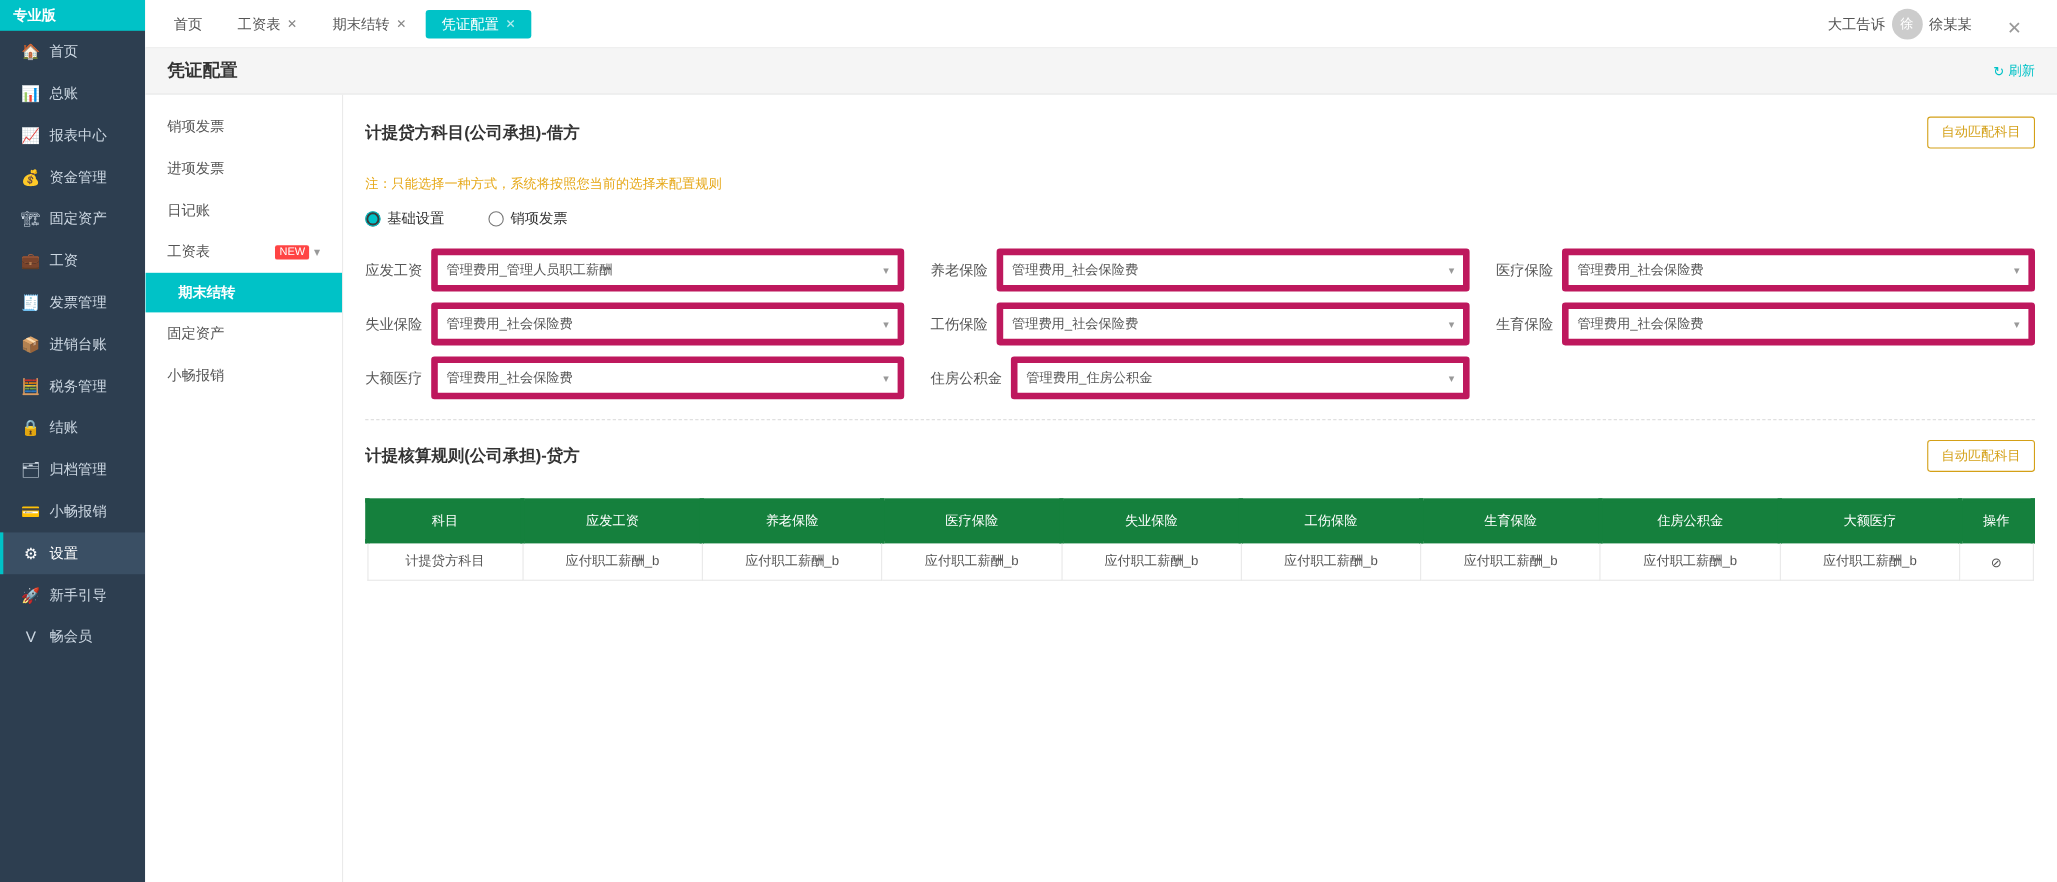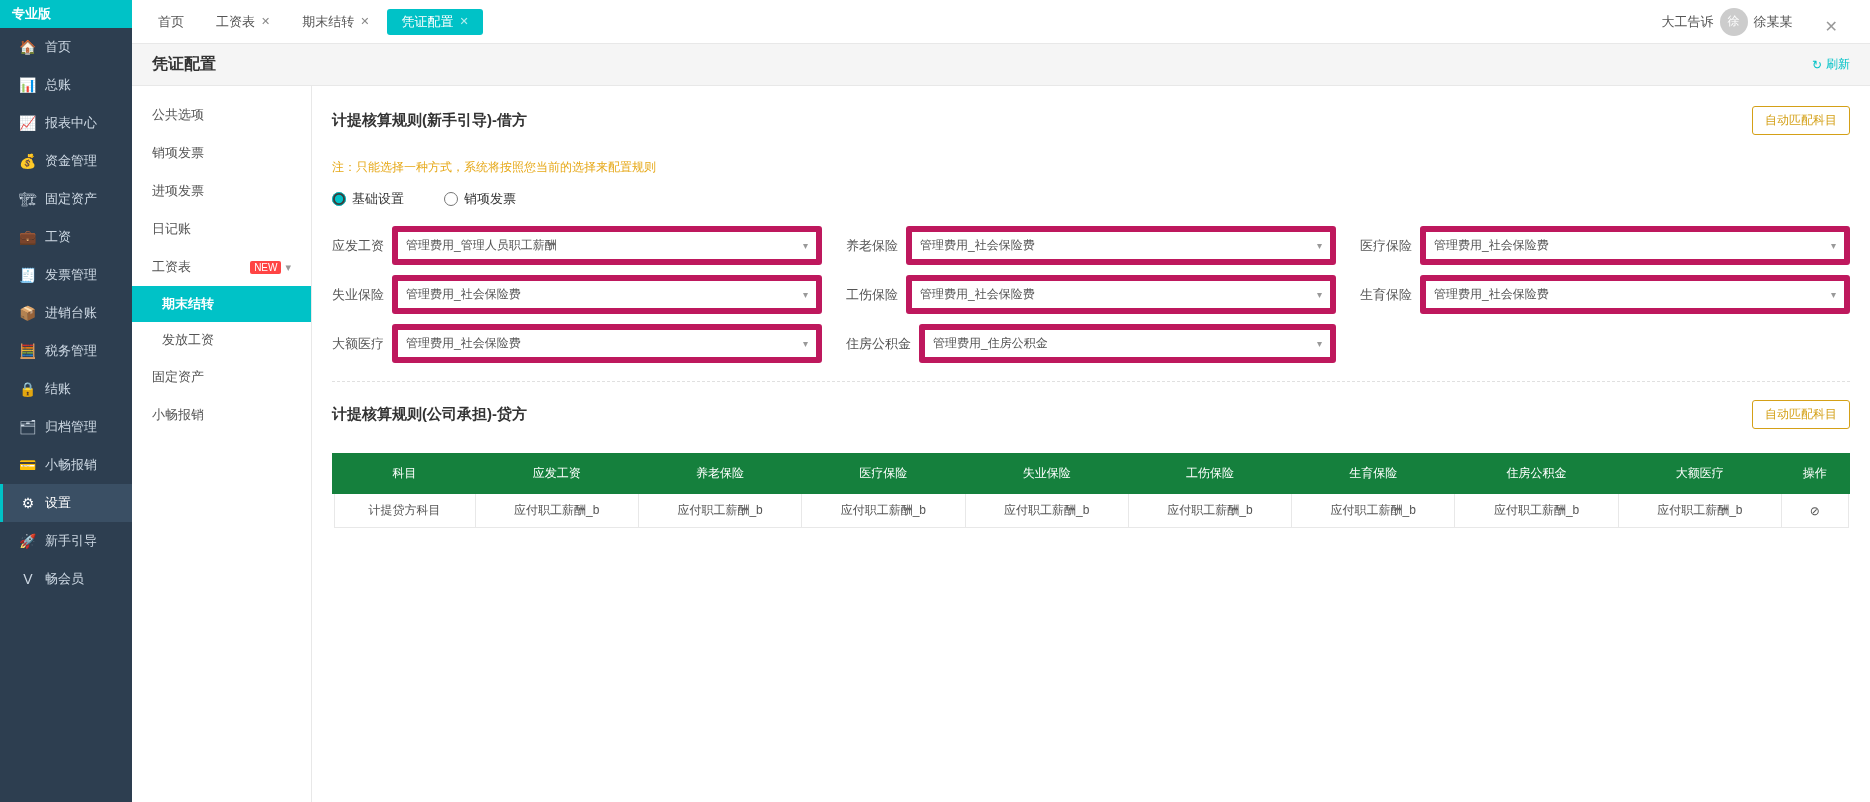--- a/index.html
+++ b/index.html
@@ -407,56 +407,50 @@
     <div class="refresh-btn">
       <span>↻</span>
       <span>刷新</span>
     </div>
   </div>
 
   <div class="content-wrapper">
 
     <div class="left-nav">
       <div class="left-nav-item">
-        <span>公共选项</span>
-      </div>
-      <div class="left-nav-item">
         <span>销项发票</span>
       </div>
       <div class="left-nav-item">
         <span>进项发票</span>
       </div>
       <div class="left-nav-item">
         <span>日记账</span>
       </div>
       <div class="left-nav-item">
         <span>工资表</span>
         <span style="display:flex;align-items:center;gap:4px;">
           <span class="new-badge">NEW</span>
           <span class="expand-icon">▾</span>
         </span>
       </div>
       <div class="left-nav-sub-item active">
         <span>期末结转</span>
       </div>
-      <div class="left-nav-sub-item">
-        <span>发放工资</span>
-      </div>
       <div class="left-nav-item">
         <span>固定资产</span>
       </div>
       <div class="left-nav-item">
         <span>小畅报销</span>
       </div>
     </div>
 
     <div class="form-area">
 
       <div class="section-header">
-        <span class="section-title">计提核算规则(新手引导)-借方</span>
+        <span class="section-title">计提贷方科目(公司承担)-借方</span>
         <button class="auto-match-btn">自动匹配科目</button>
       </div>
 
       <div class="section-note">注：只能选择一种方式，系统将按照您当前的选择来配置规则</div>
 
       <div class="radio-group">
         <label class="radio-label">
           <input type="radio" class="radio-input" name="setup_type" checked="" style="">
           <span>基础设置</span>
         </label>

